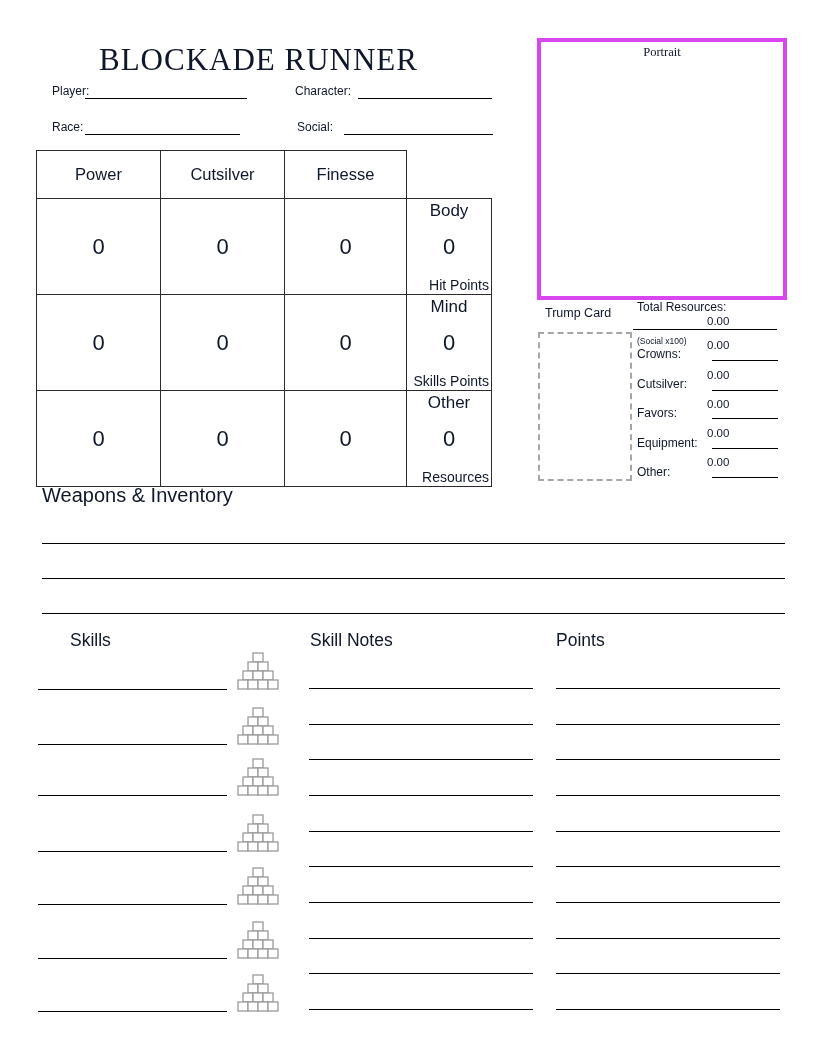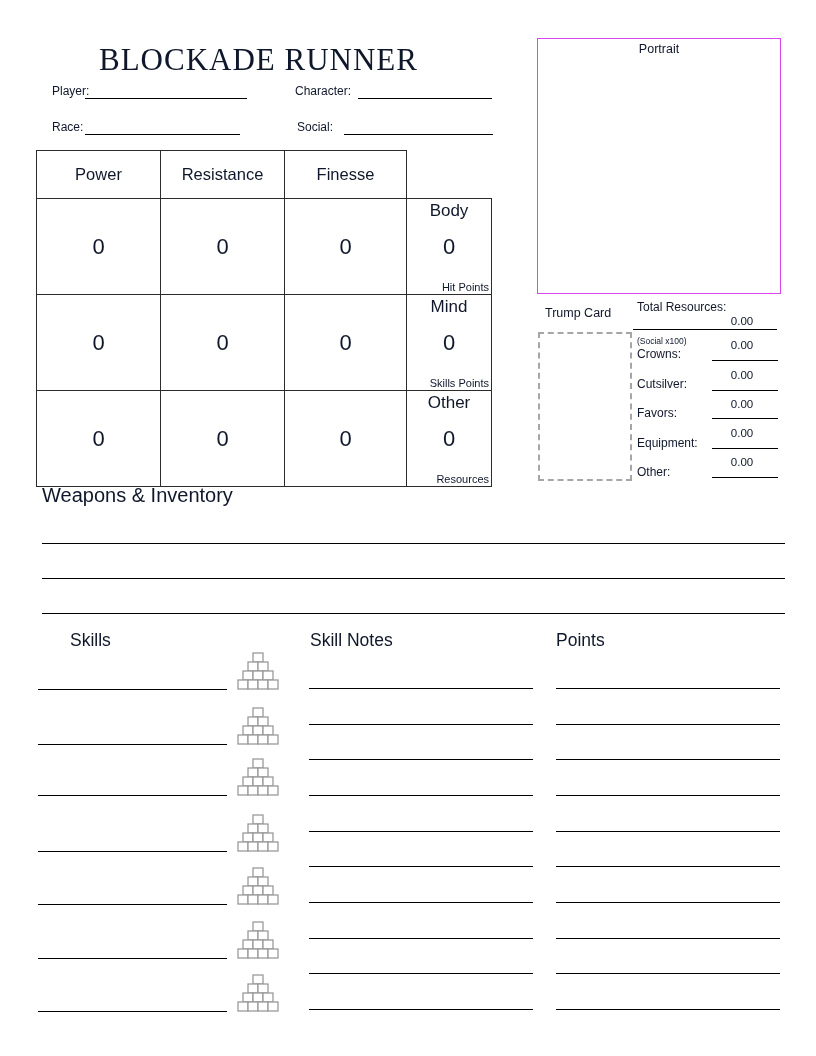--- a/index.html
+++ b/index.html
@@ -10,29 +10,29 @@
   .flabel{position:absolute;font-size:12px;white-space:nowrap;}
   .fline{position:absolute;height:0;border-bottom:1.2px solid #000;}
   table.stats{position:absolute;left:36px;top:150px;border-collapse:collapse;table-layout:fixed;}
   table.stats td{border:1.5px solid #2b2b2b;padding:0;text-align:center;vertical-align:middle;}
   table.stats tr.hdr td{height:47px;font-size:16.5px;}
   table.stats td.noborder{border:none;}
   table.stats tr.body td{height:95px;font-size:22px;}
   table.stats td.derived{position:relative;}
   .d-name{position:absolute;top:2px;left:0;right:0;text-align:center;font-size:17px;}
   .d-value{position:absolute;top:50%;left:50%;transform:translate(-50%,-50%);font-size:22px;}
-  .d-cap{position:absolute;bottom:1px;right:2px;font-size:11px;}
-  .portrait{position:absolute;left:537px;top:38px;width:242px;height:254px;border:1px solid #d946ef;}
+  .d-cap{position:absolute;bottom:1px;right:2px;font-size:14px;}
+  .portrait{position:absolute;left:537px;top:38px;width:242px;height:254px;border:4px solid #d946ef;font-family:Liberation Serif, serif;}
   .portrait-label{text-align:center;font-size:12.5px;padding-top:3px;}
   .trump-label{position:absolute;left:545px;top:306px;font-size:12.5px;}
   .trump-box{position:absolute;left:538px;top:332px;width:90px;height:145px;border:2px dashed #a6a6a6;}
   .res-title{position:absolute;left:637px;top:300px;font-size:12px;}
   .res-note{position:absolute;left:637px;top:336px;font-size:8.5px;}
   .res-label{position:absolute;left:637px;font-size:12px;white-space:nowrap;}
-  .res-value{position:absolute;right:39px;width:70px;text-align:center;font-size:11.5px;}
+  .res-value{position:absolute;right:39px;width:70px;text-align:left;font-size:11.5px;}
   .res-line{position:absolute;height:0;border-bottom:1.1px solid #000;}
   .h-inv{position:absolute;left:42px;top:484px;font-size:20px;}
   .col-hdr{position:absolute;top:620px;font-size:17.5px;margin-top:10px;}
   .hline{position:absolute;height:0;border-bottom:1.5px solid #000;}
   .pyramid{position:absolute;}
 </style>
 </head>
 <body>
 
 <div class="page">
@@ -51,21 +51,21 @@
   <table class="stats">
     <colgroup>
         <col style="width:124px">
         <col style="width:124px">
         <col style="width:122px">
         <col style="width:85px">
       </colgroup>
     <tbody>
         <tr class="hdr">
       <td>Power</td>
-      <td>Resistance</td>
+      <td>Cutsilver</td>
       <td>Finesse</td>
       <td class="noborder"></td>
     </tr>
     <tr class="body">
       <td>0</td>
       <td>0</td>
       <td>0</td>
       <td class="derived">
         <div class="d-name">Body</div>
         <div class="d-value">0</div>

